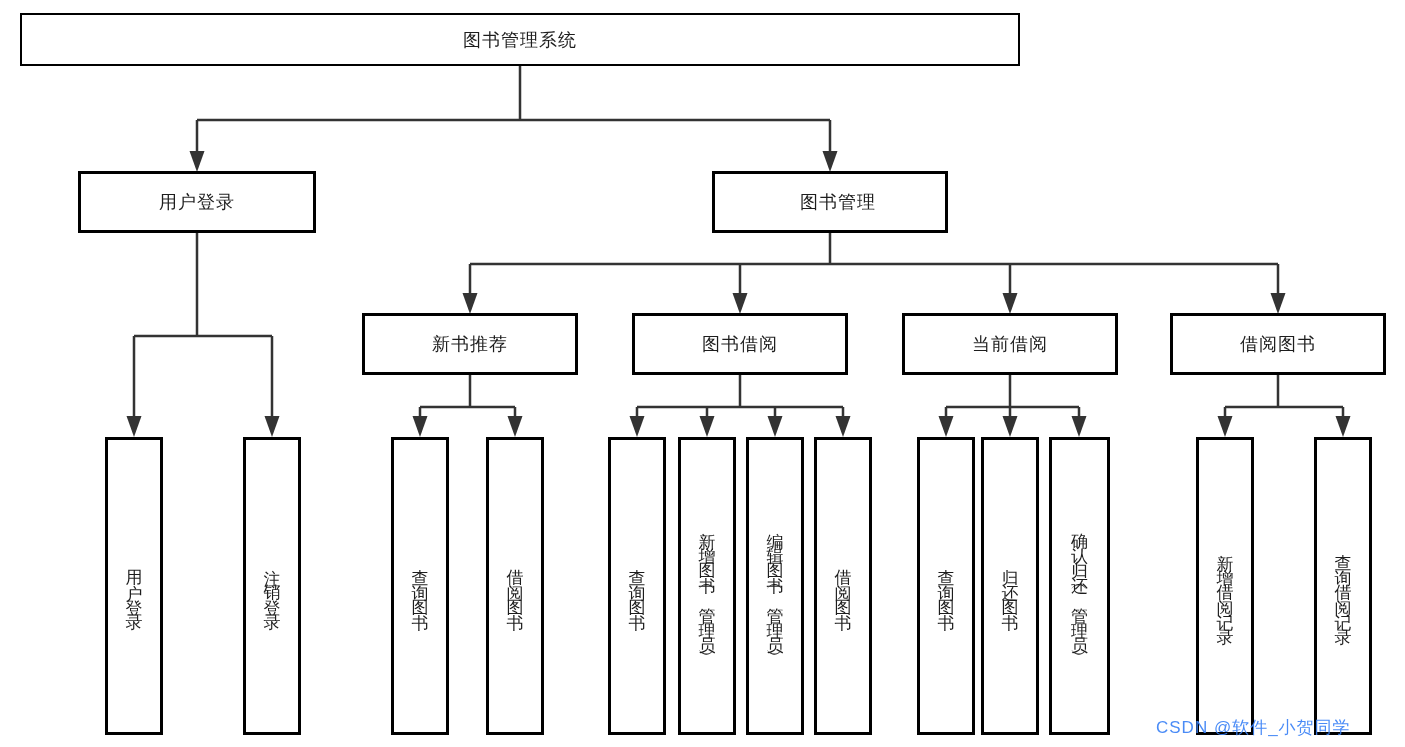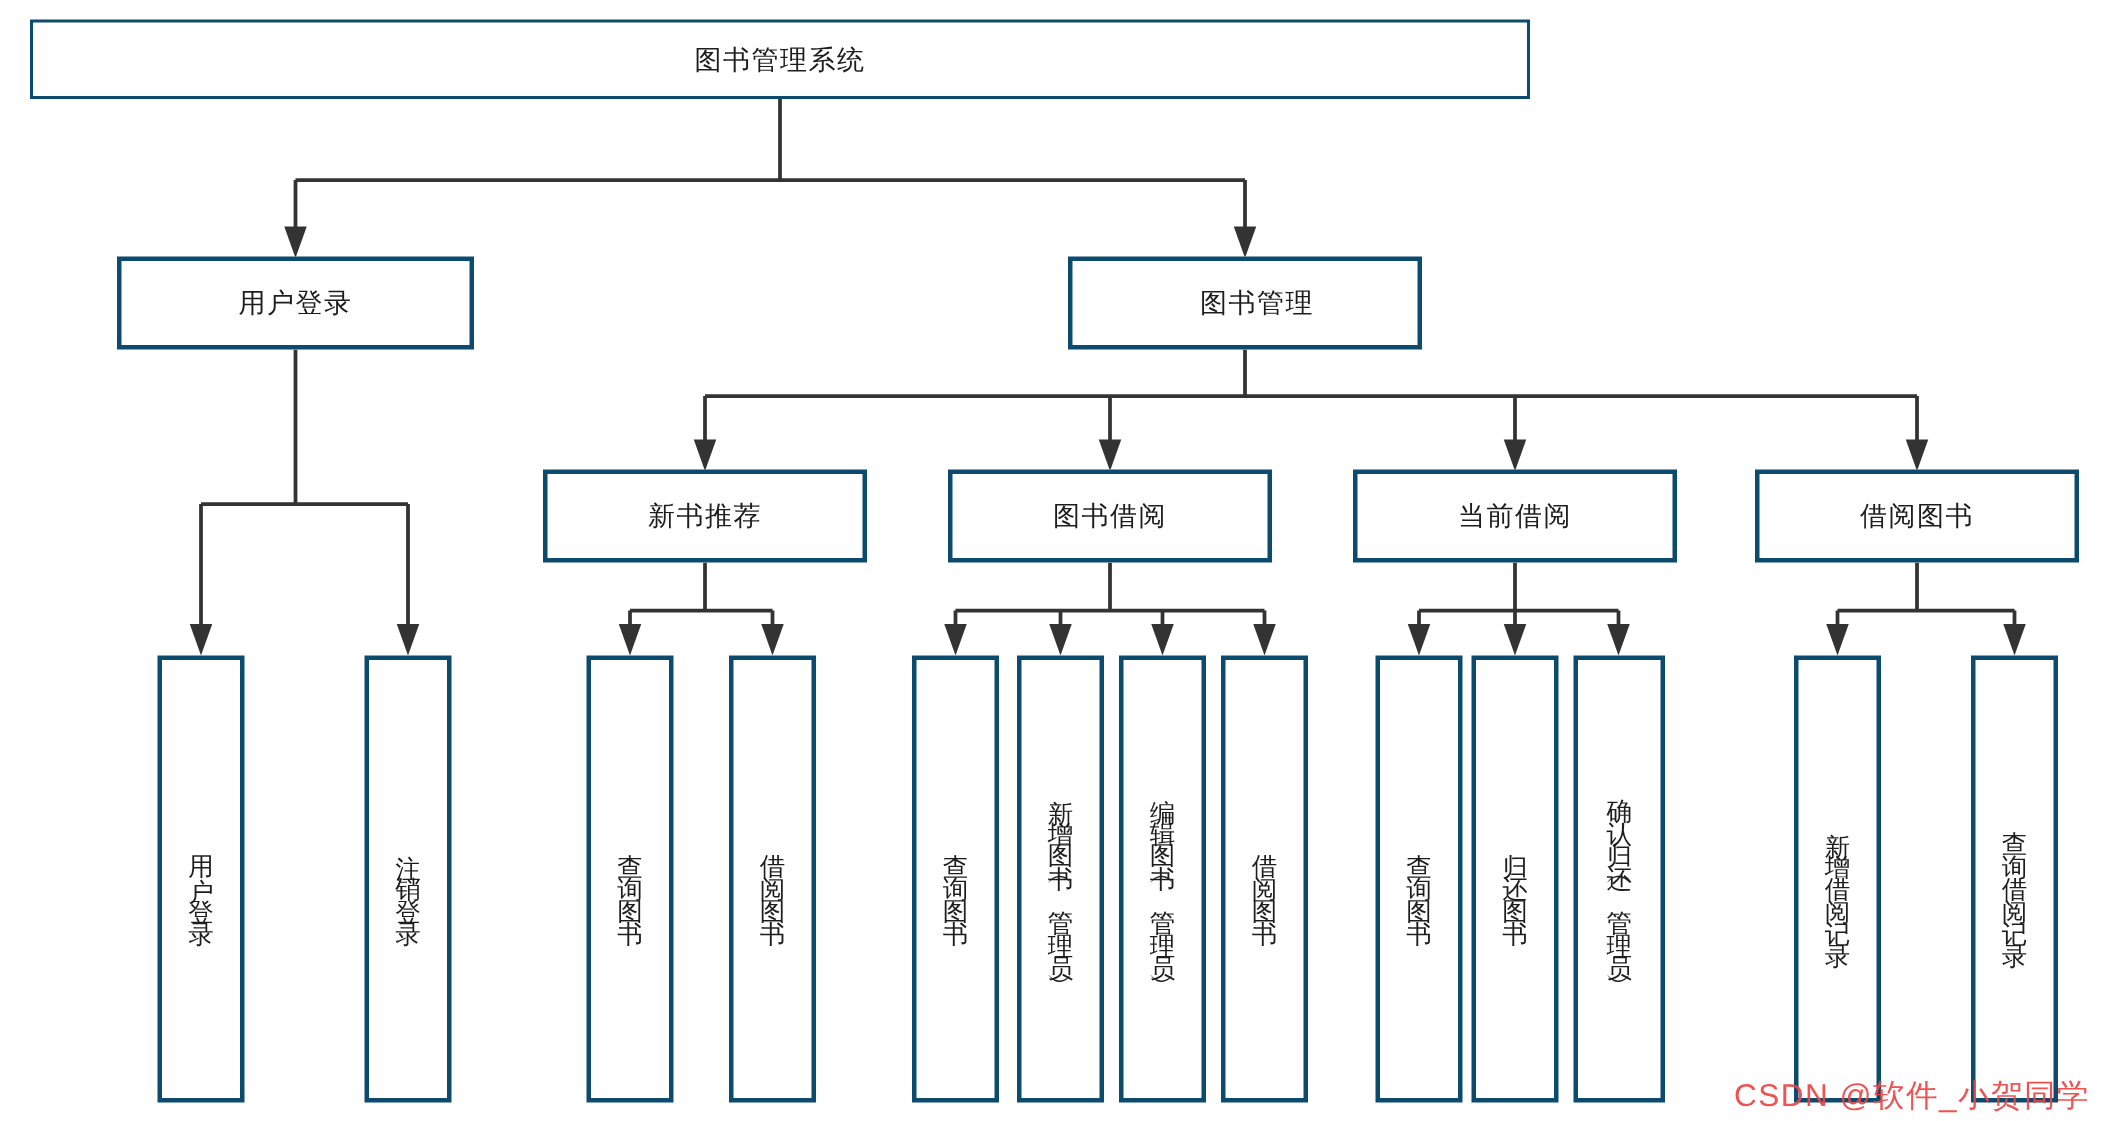--- a/index.html
+++ b/index.html
@@ -14,21 +14,21 @@
   svg.connector-layer {
     position: absolute;
     left: 0; top: 0;
     width: 1405px; height: 747px;
     z-index: 1;
   }
   .node {
     position: absolute;
     box-sizing: border-box;
     background: #ffffff;
-    border: 3px solid #0c4a6e;
+    border: 3px solid #000000;
     display: flex;
     align-items: center;
     justify-content: center;
     color: #1d1d1d;
     font-size: 18px;
     letter-spacing: 1px;
     z-index: 2;
     text-align: center;
   }
   .node.root { border-width: 2px; }
@@ -37,22 +37,22 @@
     text-orientation: mixed;
     font-size: 17px;
     line-height: 1;
     letter-spacing: 15px;
     padding: 6px 0;
   }
   .watermark {
     position: absolute;
     left: 1156px;
     top: 716px;
-    font-size: 21px;
-    color: #ef4444;
+    font-size: 17px;
+    color: #3b82f6;
     opacity: 0.92;
     letter-spacing: 1px;
     z-index: 6;
     white-space: nowrap;
   }
 </style>
 </head>
 <body>
 
 <div class="canvas">

